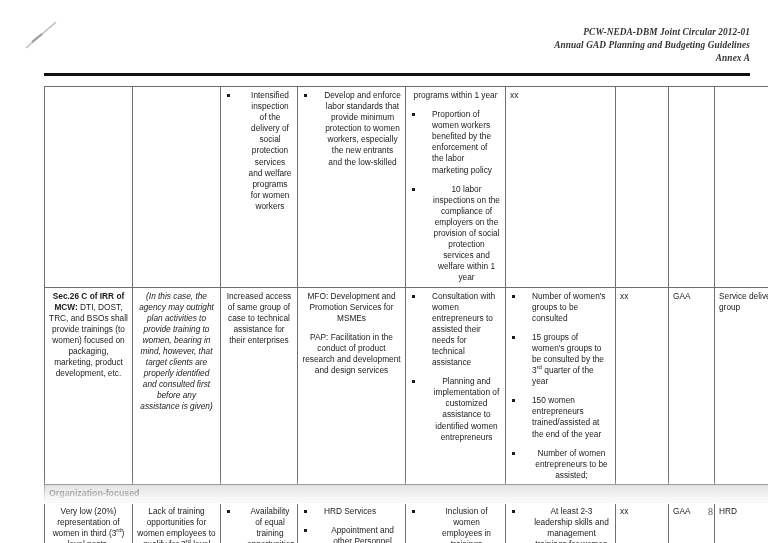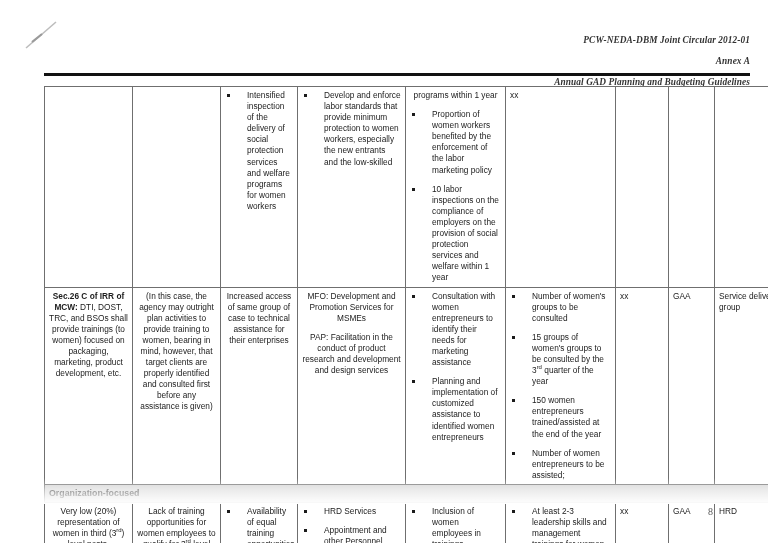--- a/index.html
+++ b/index.html
@@ -23,21 +23,21 @@
     right: 18px;
     text-align: right;
     font-family: "Liberation Serif", serif;
     font-style: italic;
     font-weight: bold;
     font-size: 9.3px;
     line-height: 13.2px;
     color: #333;
     letter-spacing: 0.1px;
   }
-  .page-header div { white-space: nowrap; margin-top: 8px; }
+  .page-header div { white-space: nowrap; }
 
   .header-rule {
     position: absolute;
     left: 44px;
     right: 18px;
     top: 73px;
     height: 3px;
     background: #111;
   }
 
@@ -88,32 +88,32 @@
     text-align: center;
   }
   p.para:last-child { margin-bottom: 0; }
 
   
   p.bullet {
     margin: 0 0 8px 0;
     padding-left: 22px;
     position: relative;
   }
-  p.bullet:last-child { margin-bottom: 0; }
+  p.bullet:last-child { margin-bottom: 0; text-align: center; }
   p.bullet::before {
     content: "";
     position: absolute;
     left: 2px;
     top: 4px;
     width: 3px;
     height: 3px;
     background: #1b1b1b;
   }
 
-  .italic { }
+  .italic { font-style: italic; }
   .bold   { font-weight: bold; margin-top: 16px; }
 
   sup {
     font-size: 6px;
     vertical-align: super;
     line-height: 0;
   }
 
   
   td.banner {
@@ -146,22 +146,22 @@
     font-family: "Liberation Serif", serif;
     font-size: 10px;
     color: #555;
   }
 </style>
 </head>
 <body>
 
 <div class="page-header">
   <div>PCW-NEDA-DBM Joint Circular 2012-01</div>
+  <div>Annual GAD Planning and Budgeting Guidelines</div>
   <div>Annex A</div>
-  <div>Annual GAD Planning and Budgeting Guidelines</div>
 </div>
 <div class="header-rule"></div>
 
 <svg class="scan-mark" viewBox="0 0 40 32">
   <path d="M4 30 L34 4" stroke="#bdbdbd" stroke-width="1.6" fill="none"></path>
   <path d="M10 24 L20 16" stroke="#9a9a9a" stroke-width="2.2" fill="none"></path>
 </svg>
 
 <table class="doc-table">
   <colgroup>
@@ -207,21 +207,21 @@
         <p class="para italic">(In this case, the agency may outright plan activities to provide training to women, bearing in mind, however, that target clients are properly identified and consulted first before any assistance is given)</p>
       </td>
       <td>
         <p class="para">Increased access of same group of case to technical assistance for their enterprises</p>
       </td>
       <td>
         <p class="para">MFO: Development and Promotion Services for MSMEs</p>
         <p class="para">PAP: Facilitation in the conduct  of product research  and development and design services</p>
       </td>
       <td>
-        <p class="bullet">Consultation with women entrepreneurs to identify their needs for marketing assistance</p>
+        <p class="bullet">Consultation with women entrepreneurs to assisted their needs for technical assistance</p>
         <p class="bullet">Planning and implementation of customized assistance to identified women entrepreneurs</p>
       </td>
       <td>
         <p class="bullet">Number of women's groups to be consulted</p>
         <p class="bullet">15 groups of women's groups to be consulted by the 3<sup>rd</sup> quarter of the year</p>
         <p class="bullet">150 women entrepreneurs trained/assisted at the end of the year</p>
         <p class="bullet">Number of women entrepreneurs to be assisted;</p>
       </td>
       <td>
         <span>xx</span>

